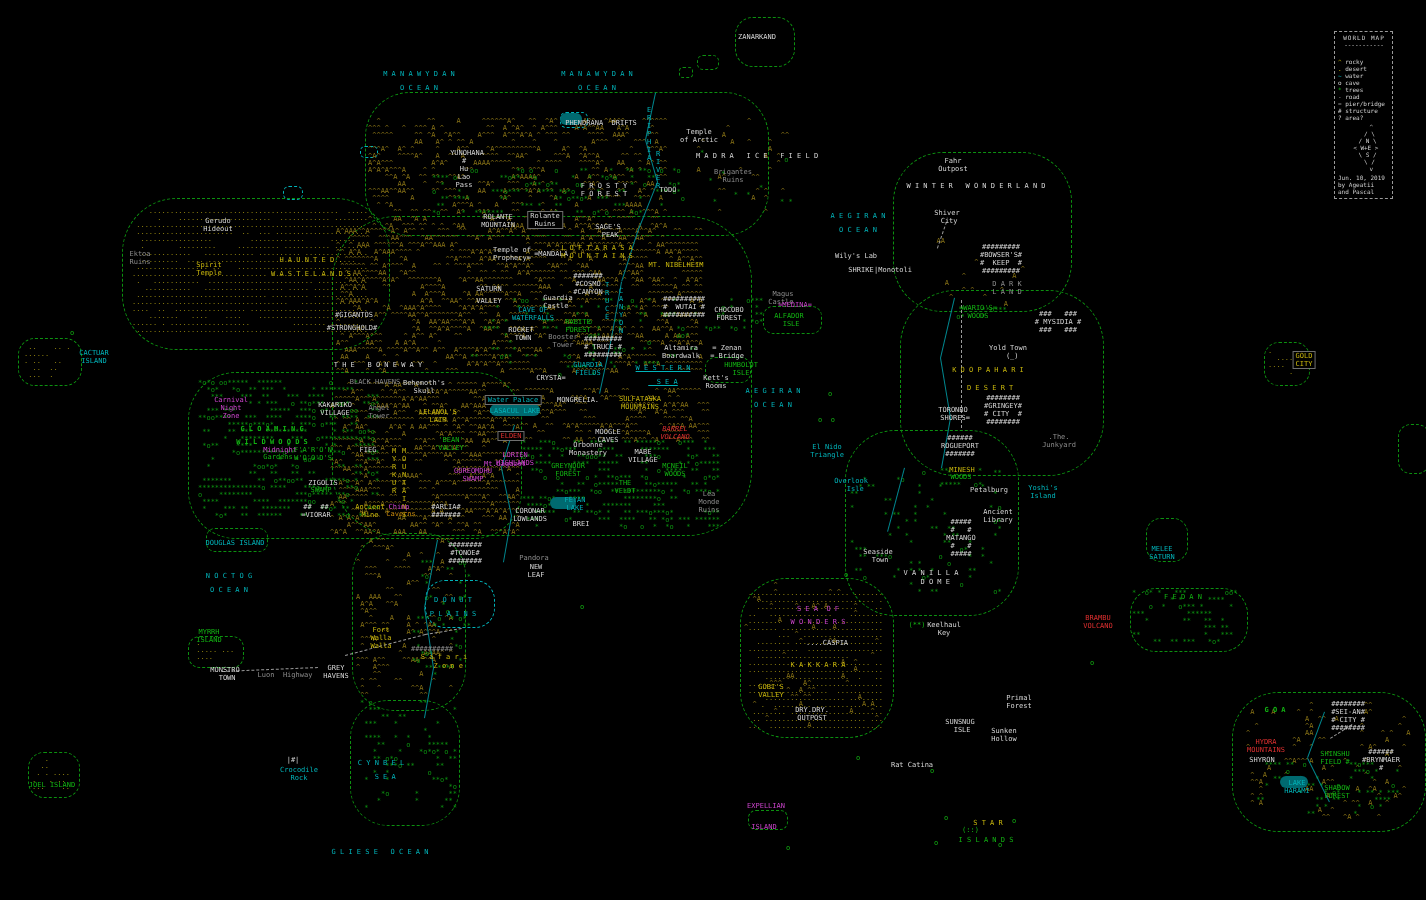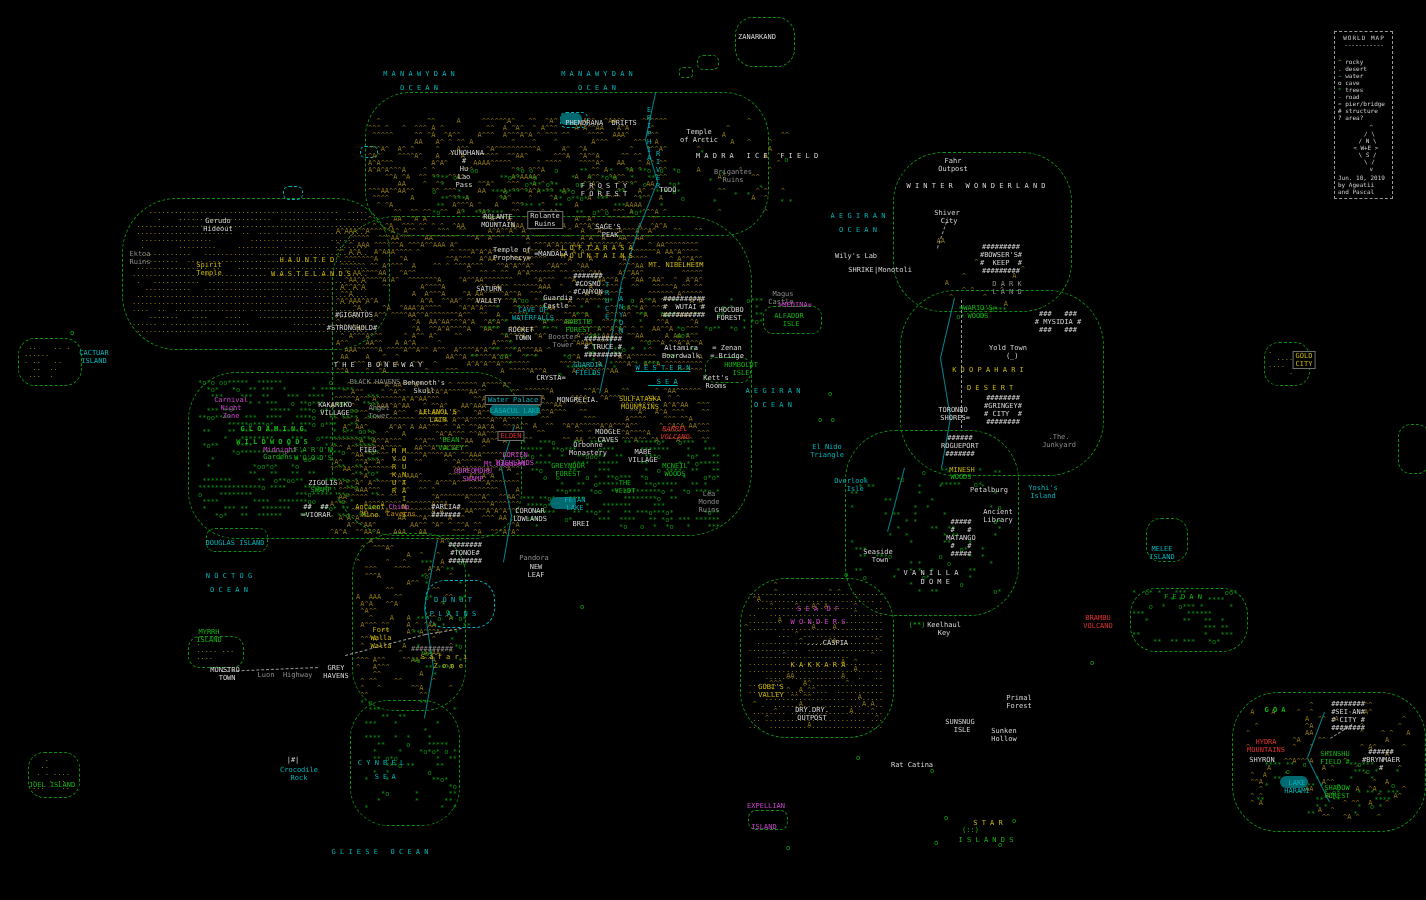--- a/index.html
+++ b/index.html
@@ -773,21 +773,21 @@
       <div class="lb" style="left: 1019px; top: 694px; color: rgb(214, 214, 214);">Primal
 Forest</div>
       <div class="lb" style="left: 1004px; top: 727px; color: rgb(214, 214, 214);">Sunken
 Hollow</div>
       <div class="lb" style="left: 912px; top: 761px; color: rgb(214, 214, 214);">Rat Catina</div>
       <div class="lb" style="left: 766px; top: 802px; color: rgb(204, 68, 204);">EXPELLIAN</div>
       <div class="lb" style="left: 764px; top: 823px; color: rgb(204, 68, 204);">ISLAND</div>
       <div class="lb" style="left: 988px; top: 819px; color: rgb(201, 183, 12);">S T A R</div>
       <div class="lb" style="left: 986px; top: 836px; color: rgb(18, 180, 18);">I S L A N D S</div>
       <div class="lb" style="left: 1162px; top: 545px; color: rgb(0, 180, 186);">MELEE
-ISLAND</div>
+SATURN</div>
       <div class="lb" style="left: 1183px; top: 593px; color: rgb(18, 180, 18);">F E D A N</div>
       <div class="lb" style="left: 1098px; top: 614px; color: rgb(224, 48, 48);">BRAMBU
 VOLCANO</div>
       <div class="lb" style="left: 1275px; top: 706px; color: rgb(18, 180, 18); font-weight: bold;">G O A</div>
       <div class="lb" style="left: 1348px; top: 700px; color: rgb(214, 214, 214);">########
 #SEI-AN#
 # CITY #
 ########</div>
       <div class="lb" style="left: 1266px; top: 738px; color: rgb(224, 48, 48);">HYDRA
 MOUNTAINS</div>

